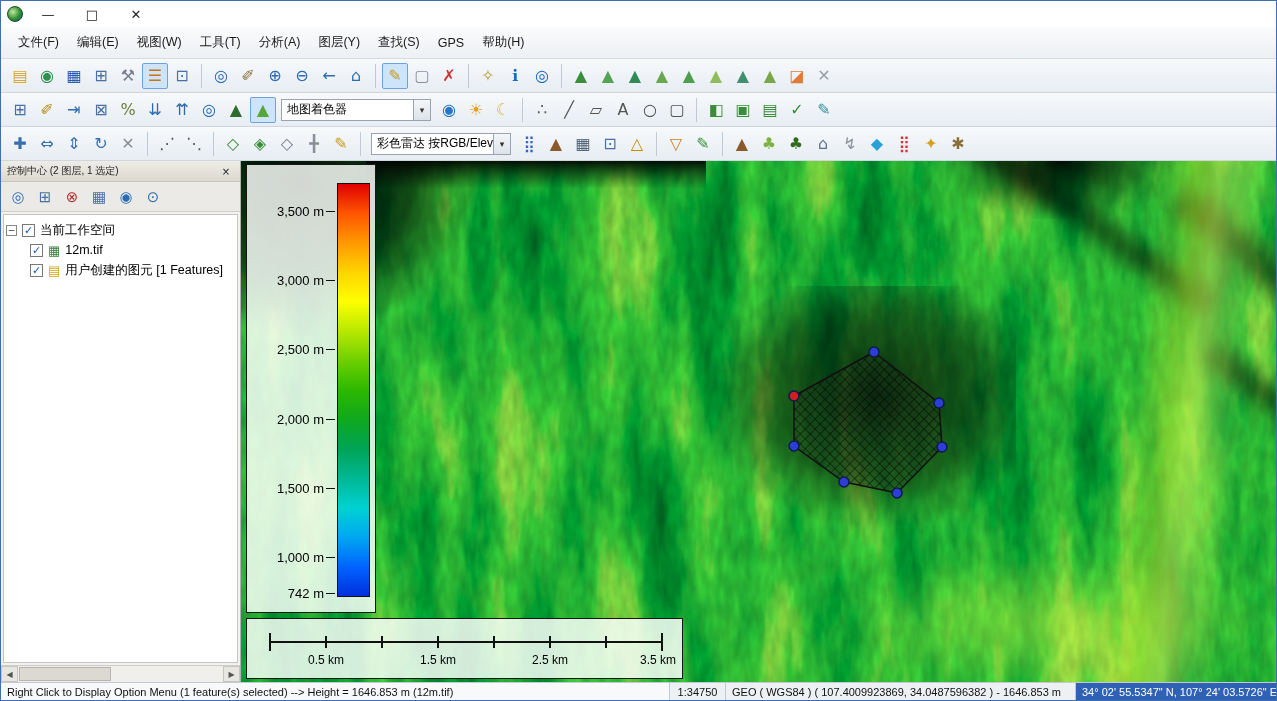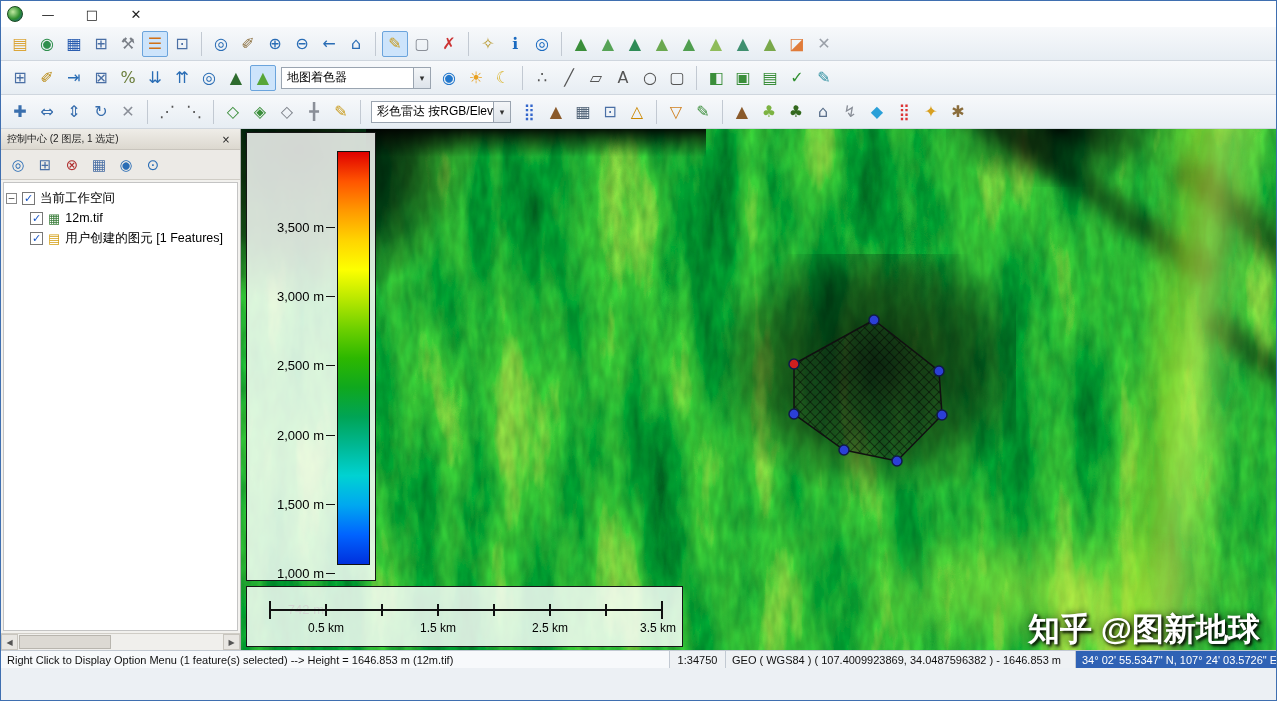--- a/index.html
+++ b/index.html
@@ -55,21 +55,21 @@
   .patch-center{left:465px;top:125px;width:310px;height:245px;background:radial-gradient(ellipse at 55% 45%,rgba(0,0,0,0.8) 0%,rgba(0,0,0,0.45) 45%,transparent 70%);}
   .band1{left:690px;top:45px;width:310px;height:26px;transform:rotate(35deg);background:rgba(0,0,0,0.5);filter:blur(8px);}
   .band2{left:900px;top:130px;width:340px;height:30px;transform:rotate(40deg);background:rgba(0,0,0,0.55);filter:blur(9px);}
   .band3{left:930px;top:280px;width:340px;height:26px;transform:rotate(38deg);background:rgba(0,0,0,0.5);filter:blur(9px);}
   .streak-right{left:885px;top:-40px;width:115px;height:640px;transform:rotate(7deg);background:linear-gradient(90deg,transparent,rgba(205,238,45,0.5) 35%,rgba(230,250,90,0.55) 55%,transparent);filter:blur(6px);}
   .patch-bb{left:590px;top:395px;width:440px;height:135px;background:radial-gradient(ellipse,rgba(208,244,66,0.42),transparent 70%);filter:blur(4px);}
 
   
   .legend{position:absolute;left:5px;top:3px;width:130px;height:449px;background:rgba(252,255,251,0.84);border:1px solid #161616;}
   .legend-bar{position:absolute;left:90px;top:18px;width:33px;height:414px;border:1px solid #111;}
-  .leg-row{position:absolute;left:0;width:88px;height:18px;display:flex;align-items:center;justify-content:flex-end;margin-top:48px;}
+  .leg-row{position:absolute;left:0;width:88px;height:18px;display:flex;align-items:center;justify-content:flex-end;}
   .leg-text{font-size:13px;color:#000;}
   .leg-tick{width:9px;height:1px;background:#111;margin-left:2px;}
 
   
   .scalebar{position:absolute;left:5px;top:457px;width:437px;height:61px;background:rgba(252,255,251,0.84);border:1px solid #161616;}
   .sb-label{position:absolute;top:34px;transform:translateX(-50%);font-size:12px;color:#000;white-space:nowrap;}
 
   
   .watermark{position:absolute;right:16px;bottom:2px;text-align:right;color:#fff;pointer-events:none;line-height:1.15;}
   .wm1{font-size:32px;font-weight:bold;text-shadow:2px 2px 3px rgba(0,0,0,0.95),0 0 8px rgba(0,0,0,0.7);}
@@ -88,20 +88,31 @@
 
 <div class="window">
 
   <div class="titlebar">
     <span class="app-icon"></span>
     <span class="win-btn">—</span>
     <span class="win-btn">□</span>
     <span class="win-btn">✕</span>
   </div>
 
+  <div class="menubar">
+      <span class="menu-item">文件(F)</span>
+      <span class="menu-item">编辑(E)</span>
+      <span class="menu-item">视图(W)</span>
+      <span class="menu-item">工具(T)</span>
+      <span class="menu-item">分析(A)</span>
+      <span class="menu-item">图层(Y)</span>
+      <span class="menu-item">查找(S)</span>
+      <span class="menu-item">GPS</span>
+      <span class="menu-item">帮助(H)</span>
+    </div>
 
   <div class="toolbar">
       <span class="tb-btn" style="color: rgb(219, 166, 58);">▤</span>
       <span class="tb-btn" style="color: rgb(47, 143, 78);">◉</span>
       <span class="tb-btn" style="color: rgb(42, 93, 176);">▦</span>
       <span class="tb-btn" style="color: rgb(74, 111, 165);">⊞</span>
       <span class="tb-btn" style="color: rgb(122, 127, 135);">⚒</span>
       <span class="tb-btn sel" style="color: rgb(208, 112, 24);">☰</span>
       <span class="tb-btn" style="color: rgb(74, 111, 165);">⊡</span>
       <span class="tb-sep"></span>
@@ -345,21 +356,20 @@
           <line x1="359" y1="11" x2="359" y2="23" stroke="#111" stroke-width="2"></line>
           <line x1="415" y1="8" x2="415" y2="26" stroke="#111" stroke-width="2"></line>
         </svg>
       <span class="sb-label" style="left: 79px;">0.5 km</span>
           <span class="sb-label" style="left: 191px;">1.5 km</span>
           <span class="sb-label" style="left: 303px;">2.5 km</span>
           <span class="sb-label" style="left: 411px;">3.5 km</span>
         </div>
 
       <div class="watermark">
-        <div class="wm1">知乎 @图新地球</div>
       </div>
     </div>
   </div>
 
   <div class="statusbar">
     <span class="sb-seg sb-msg">Right Click to Display Option Menu (1 feature(s) selected) --&gt; Height = 1646.853 m (12m.tif)</span>
     <span class="sb-seg sb-scale">1:34750</span>
     <span class="sb-seg sb-pos">GEO ( WGS84 ) ( 107.4009923869, 34.0487596382 ) - 1646.853 m</span>
     <span class="sb-seg sb-dms">34° 02' 55.5347" N, 107° 24' 03.5726" E</span>
   </div>

